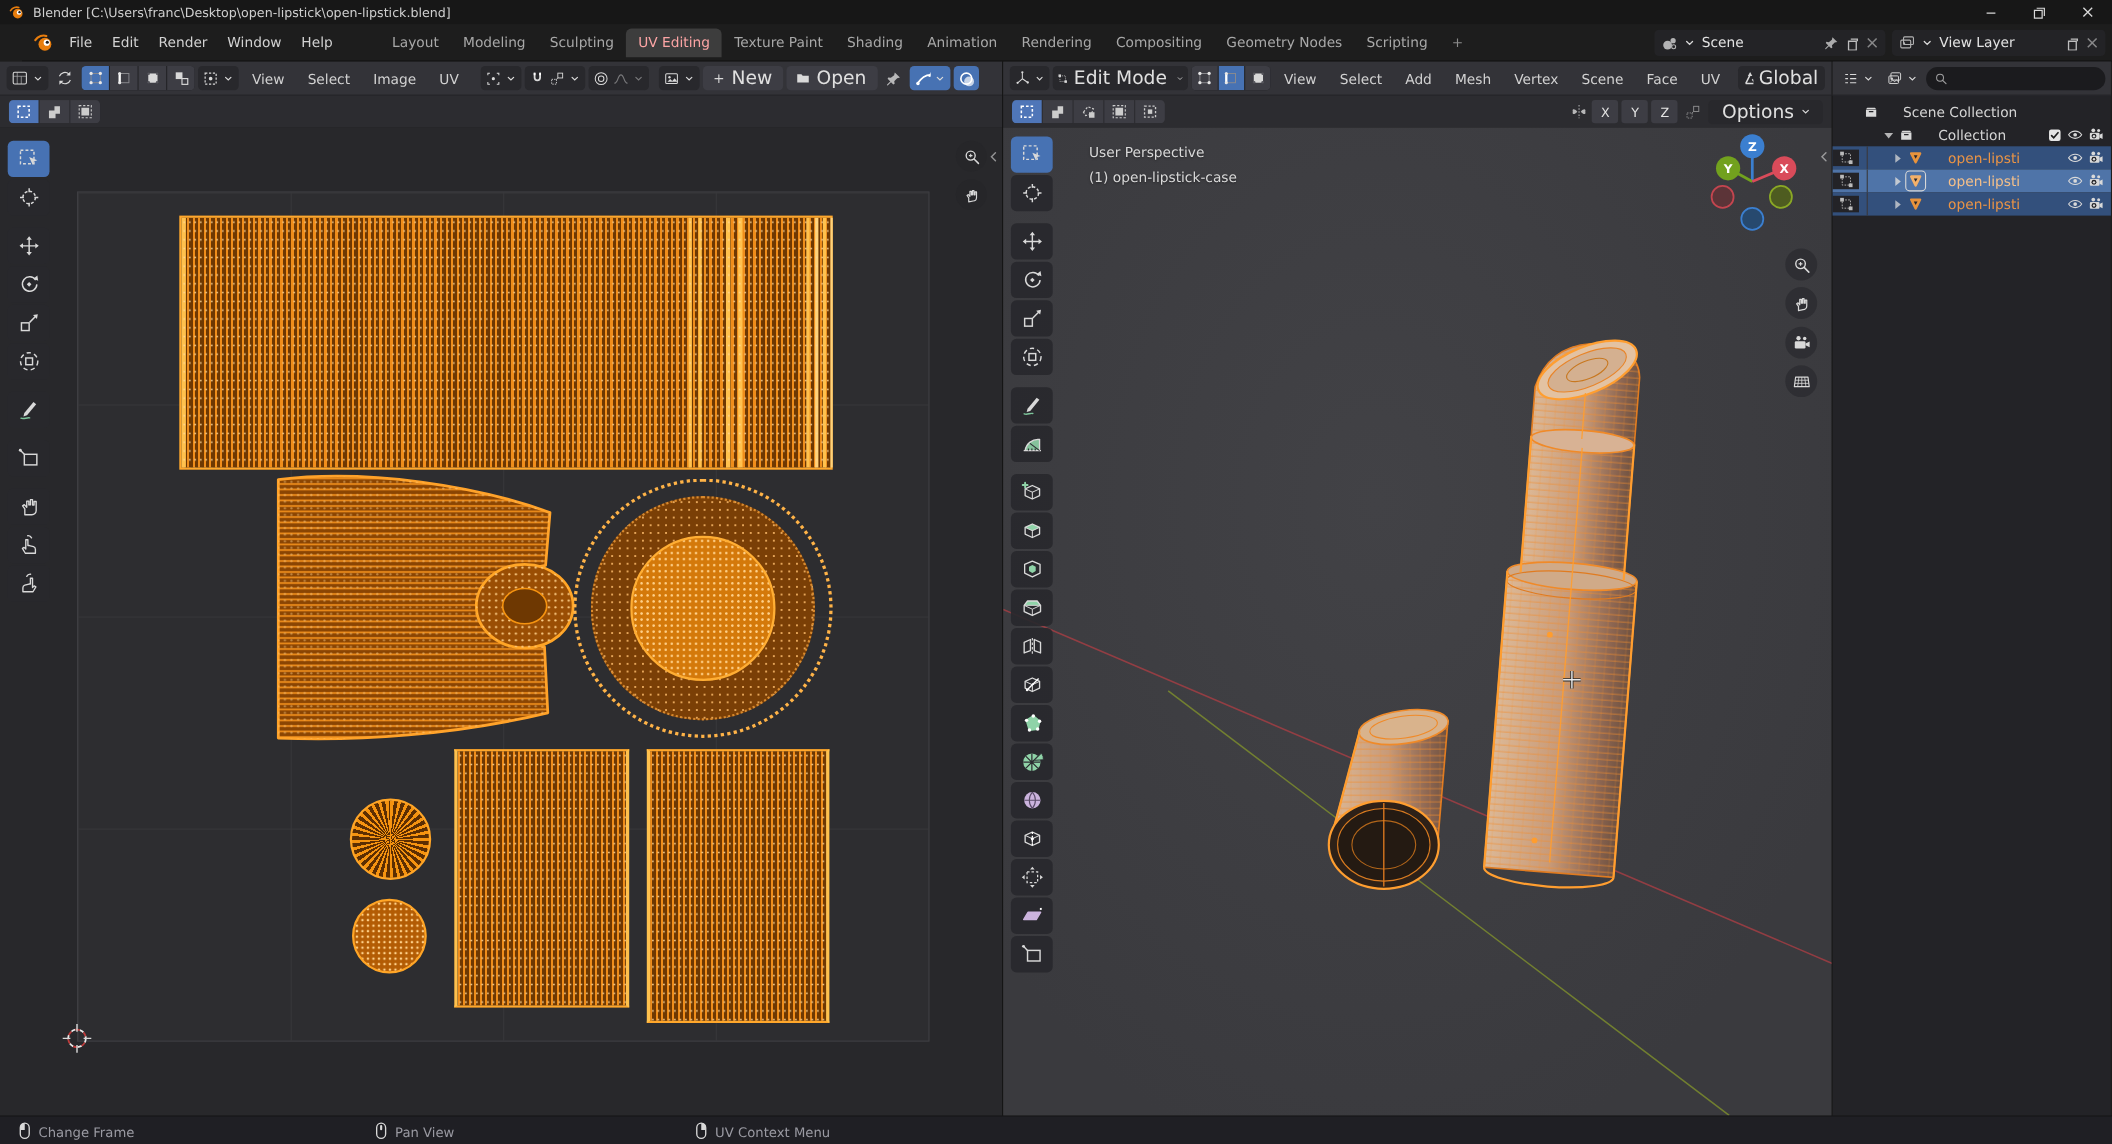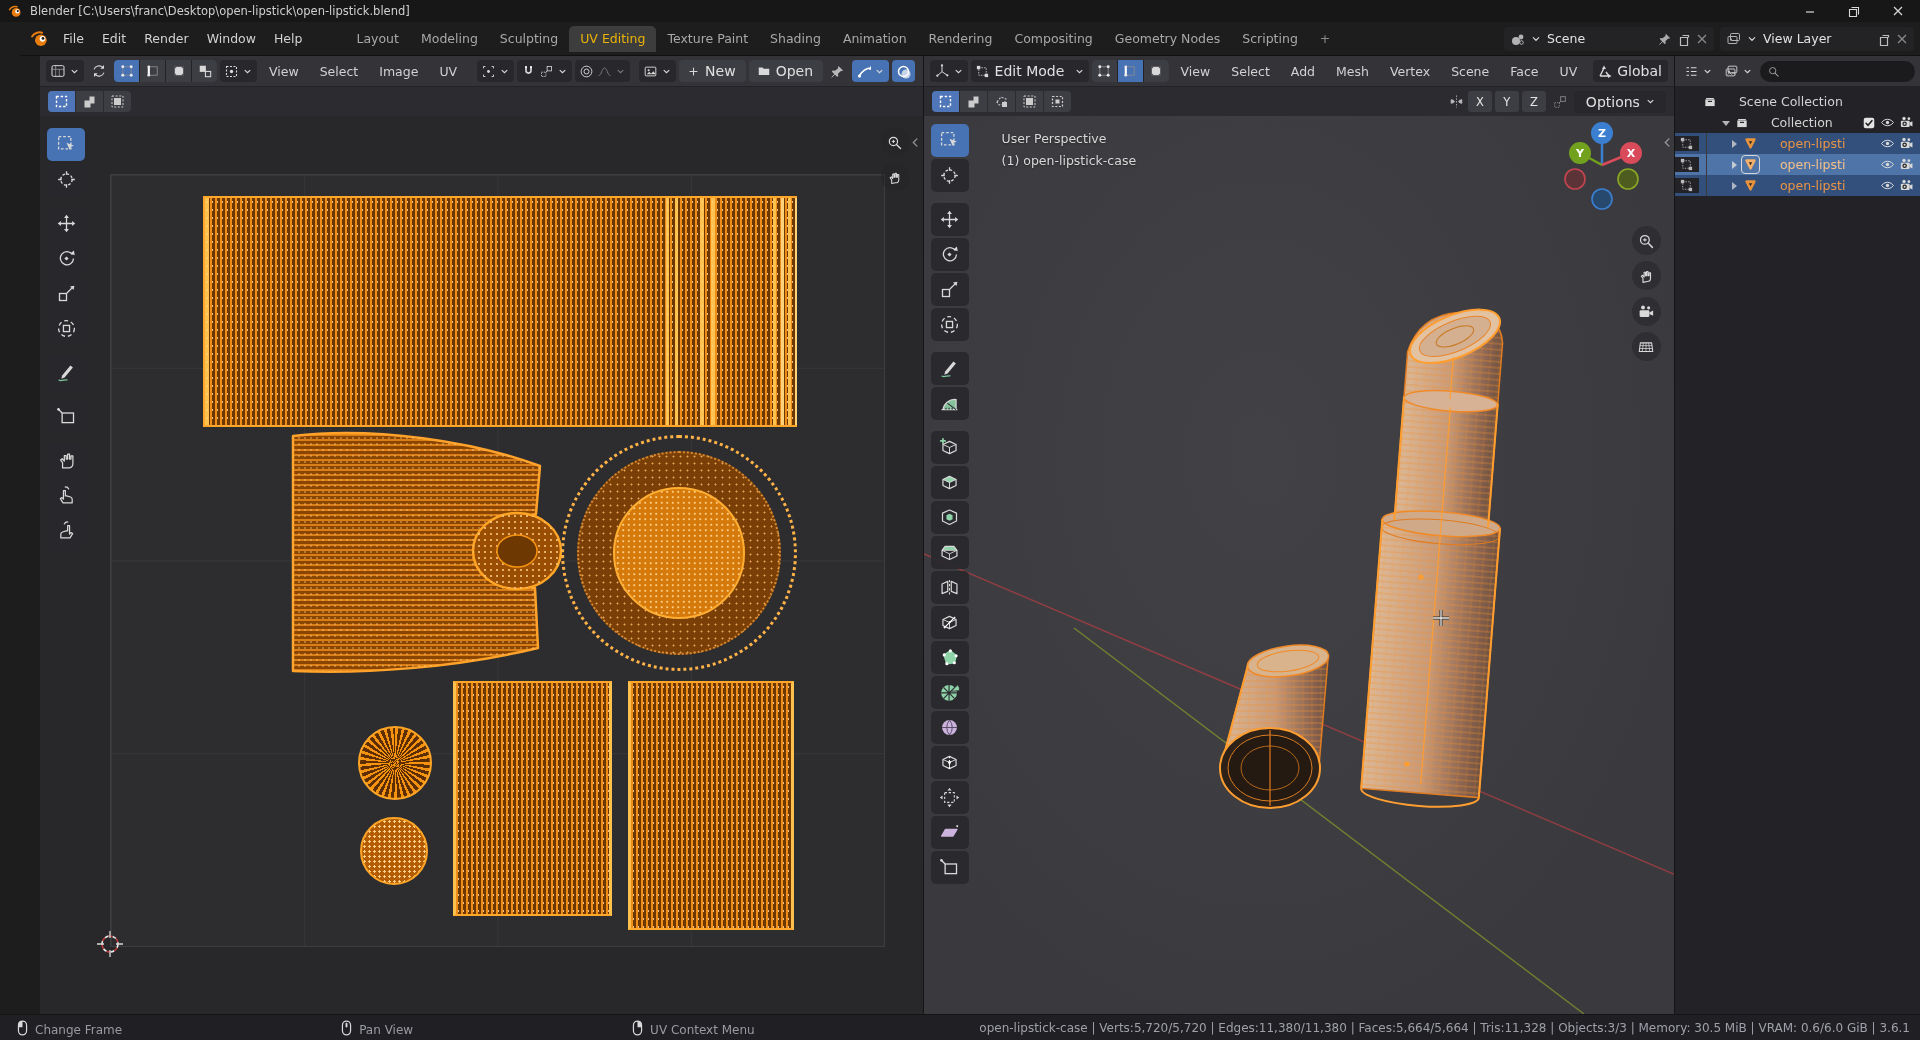--- a/index.html
+++ b/index.html
@@ -11,39 +11,39 @@
   
   #titlebar { height:22px; background:#171717; display:flex; align-items:center; padding:0 0 0 8px; color:#cfcfcf; font-size:11.5px; }
   #titlebar .wbtns { margin-left:auto; display:flex; }
   #titlebar .wbtn { width:44px; height:22px; display:flex; align-items:center; justify-content:center; color:#ddd; }
 
   
   #topbar { height:34px; background:#1d1d1d; display:flex; align-items:center; padding:0 6px; border-bottom:1px solid #111;margin-left:20px; }
   .menu { padding:4px 9px; color:#d2d2d2; font-size:12.5px; border-radius:4px; white-space:nowrap; }
   .tabs { display:flex; margin-left:34px; }
   .tab { padding:5px 11px 6px; color:#a8a8a8; font-size:12.5px; border-radius:5px 5px 0 0; white-space:nowrap; }
-  .tab.active { background:#3d3d3d; color:#eab308; }
+  .tab.active { background:#3d3d3d; color:#fca5a5; }
   .tab.newtab { color:#8a8a8a; }
   .scenegrp { margin-left:auto; display:flex; gap:6px; }
   .field { background:#232326; border-radius:4px; height:24px; display:flex; align-items:center; padding:0 6px; gap:5px; }
   .field .lab { color:#e2e2e2; font-size:12.5px; }
   .fico { opacity:.85; }
 
   
-  #main { display:flex; height:958px;padding-left:40px; }
+  #main { display:flex; height:958px; }
   .editor { position:relative; display:flex; flex-direction:column; }
   #uvEd { width:912px; border-right:1px solid #151515; }
   #vpEd { width:754px; border-right:1px solid #151515; }
   #outl { width:253px; background:#232327; }
   .ehdr { height:31px; background:#333338; display:flex; align-items:center; gap:3px; padding:0 6px; border-bottom:1px solid #232327; }
   .esub { height:29px; background:#2c2c30; display:flex; align-items:center; gap:3px; padding:0 8px; }
   .ecanvas { position:relative; flex:1; overflow:hidden; }
   .hbtn { height:22px; min-width:24px; background:#28282c; border-radius:4px; display:flex; align-items:center; justify-content:center; gap:3px; padding:0 4px; }
   .hbtn.plain { background:transparent; }
-  .hbtn .lab { color:#e0e0e0; font-size:14px; white-space:nowrap; padding:0 2px; }
+  .hbtn .lab { color:#e0e0e0; font-size:17px; white-space:nowrap; padding:0 2px; }
   .mgrp { display:flex; gap:1px; background:#232326; border-radius:4px; overflow:hidden; }
   .msbtn { width:25px; height:22px; background:#3d3d44; display:flex; align-items:center; justify-content:center; }
   .msbtn.on { background:#4772b3; }
   .sgrp { display:flex; gap:1px; border-radius:4px; overflow:hidden; }
   .ssbtn { width:27px; height:21px; background:#3d3d44; display:flex; align-items:center; justify-content:center; }
   .ssbtn.on { background:#4f76b8; }
   .xyz { width:24px; height:21px; background:#3d3d44; border-radius:3px; display:flex; align-items:center; justify-content:center; color:#e5e5e5; font-size:11.5px; }
 
   
   .tools { position:absolute; left:7px; top:12px; display:flex; flex-direction:column; gap:2px; z-index:5; }
@@ -1210,14 +1210,13 @@
         <use href="#s-mouseM"></use>
       </svg>
     <span>Pan View</span>
   </span>
   <span class="skey" style="margin-left:218px">
     <svg class="ic" width="13" height="18">
         <use href="#s-mouseR"></use>
       </svg>
     <span>UV Context Menu</span>
   </span>
-  <span class="stats">open-lipstick-case | Verts:5,720/5,720 | Edges:11,380/11,380 | Faces:5,664/5,664 | Tris:11,328 | Objects:3/3 | Memory: 30.5 MiB | VRAM: 0.6/6.0 GiB | 3.6.1</span>
 </div>
 
 </body></html>

